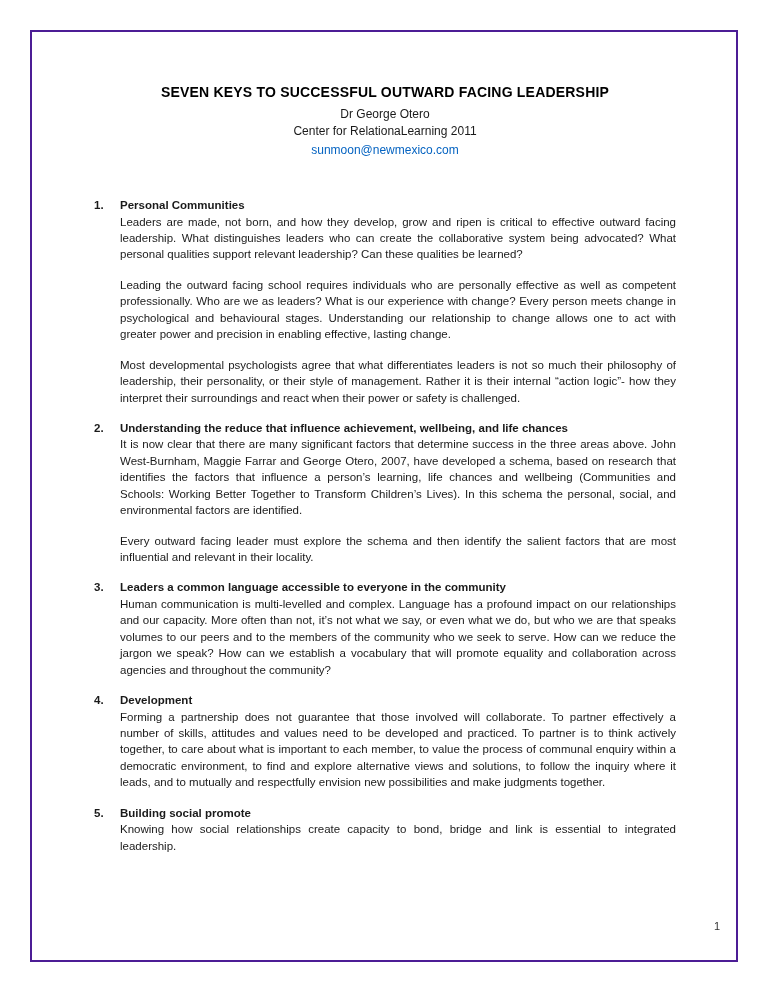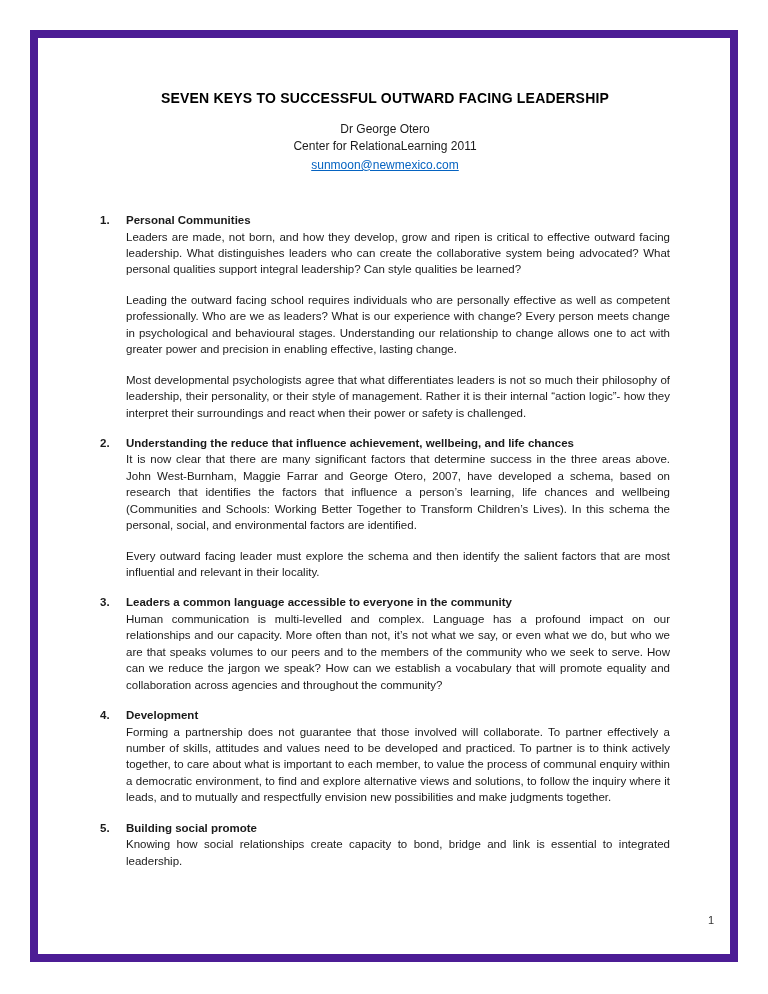--- a/index.html
+++ b/index.html
@@ -7,42 +7,41 @@
   body {
     font-family: "Liberation Sans", sans-serif;
     color: #1a1a1a;
     width: 768px;
   }
   .page {
     width: 708px;
     height: 932px;
     margin: 30px auto 32px auto;
     background: #ffffff;
-    border: 8px solid #4c1d95;
+    border: 2px solid #4c1d95;
     position: relative;
     padding: 52px 60px 30px 62px;
   }
   .doc-title {
     text-align: center;
     font-size: 14px;
     font-weight: bold;
     letter-spacing: 0.2px;
     color: #000;
   }
   .byline {
     text-align: center;
-    margin-top: 15px;
+    margin-top: 6px;
     font-size: 12px;
     line-height: 1.45;
     color: #1a1a1a;
   }
   .email-line { margin-top: 1px; }
   .email-link {
     color: #0563c1;
-    text-decoration: underline;
     cursor: pointer;
   }
   .sections {
     margin-top: 38px;
     font-size: 11.5px;
   }
   .section {
     display: flex;
     margin-bottom: 14px;
   }
@@ -83,21 +82,21 @@
     <div class="email-line">
       <span class="email-link">sunmoon@newmexico.com</span>
     </div>
   </div>
 
   <div class="sections" id="sections">
       <div class="section">
         <div class="sec-num">1.</div>
         <div class="sec-body">
           <div class="sec-heading">Personal Communities</div>
-          <p>Leaders are made, not born, and how they develop, grow and ripen is critical to effective outward facing leadership. What distinguishes leaders who can create the collaborative system being advocated? What personal qualities support integral leadership? Can style qualities be learned?</p>
+          <p>Leaders are made, not born, and how they develop, grow and ripen is critical to effective outward facing leadership. What distinguishes leaders who can create the collaborative system being advocated? What personal qualities support relevant leadership? Can these qualities be learned?</p>
           <p>Leading the outward facing school requires individuals who are personally effective as well as competent professionally. Who are we as leaders? What is our experience with change? Every person meets change in psychological and behavioural stages. Understanding our relationship to change allows one to act with greater power and precision in enabling effective, lasting change.</p>
           <p>Most developmental psychologists agree that what differentiates leaders is not so much their philosophy of leadership, their personality, or their style of management. Rather it is their internal “action logic”- how they interpret their surroundings and react when their power or safety is challenged.</p>
         </div>
       </div>
       <div class="section">
         <div class="sec-num">2.</div>
         <div class="sec-body">
           <div class="sec-heading">Understanding the reduce that influence achievement, wellbeing, and life chances</div>
           <p>It is now clear that there are many significant factors that determine success in the three areas above. John West-Burnham, Maggie Farrar and George Otero, 2007, have developed a schema, based on research that identifies the factors that influence a person’s learning, life chances and wellbeing (Communities and Schools: Working Better Together to Transform Children’s Lives). In this schema the personal, social, and environmental factors are identified.</p>
           <p>Every outward facing leader must explore the schema and then identify the salient factors that are most influential and relevant in their locality.</p>

